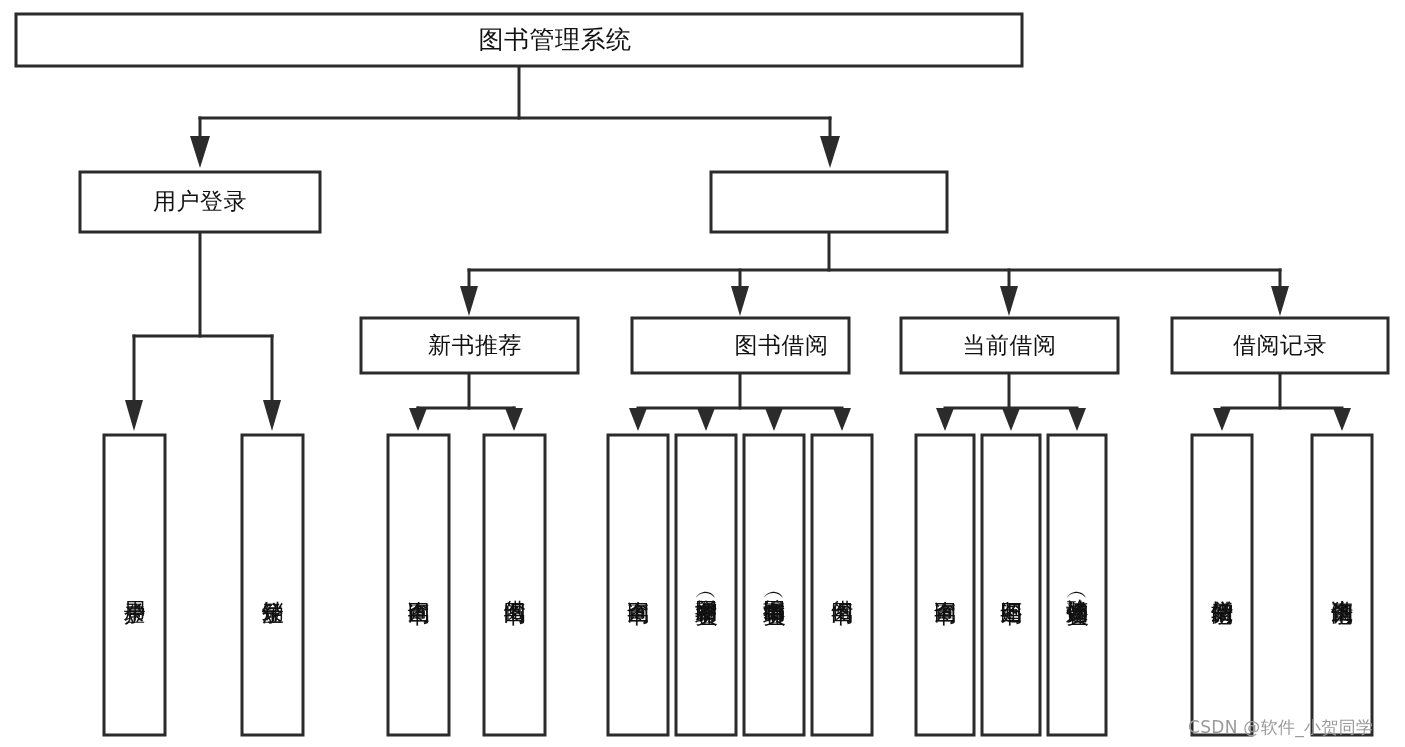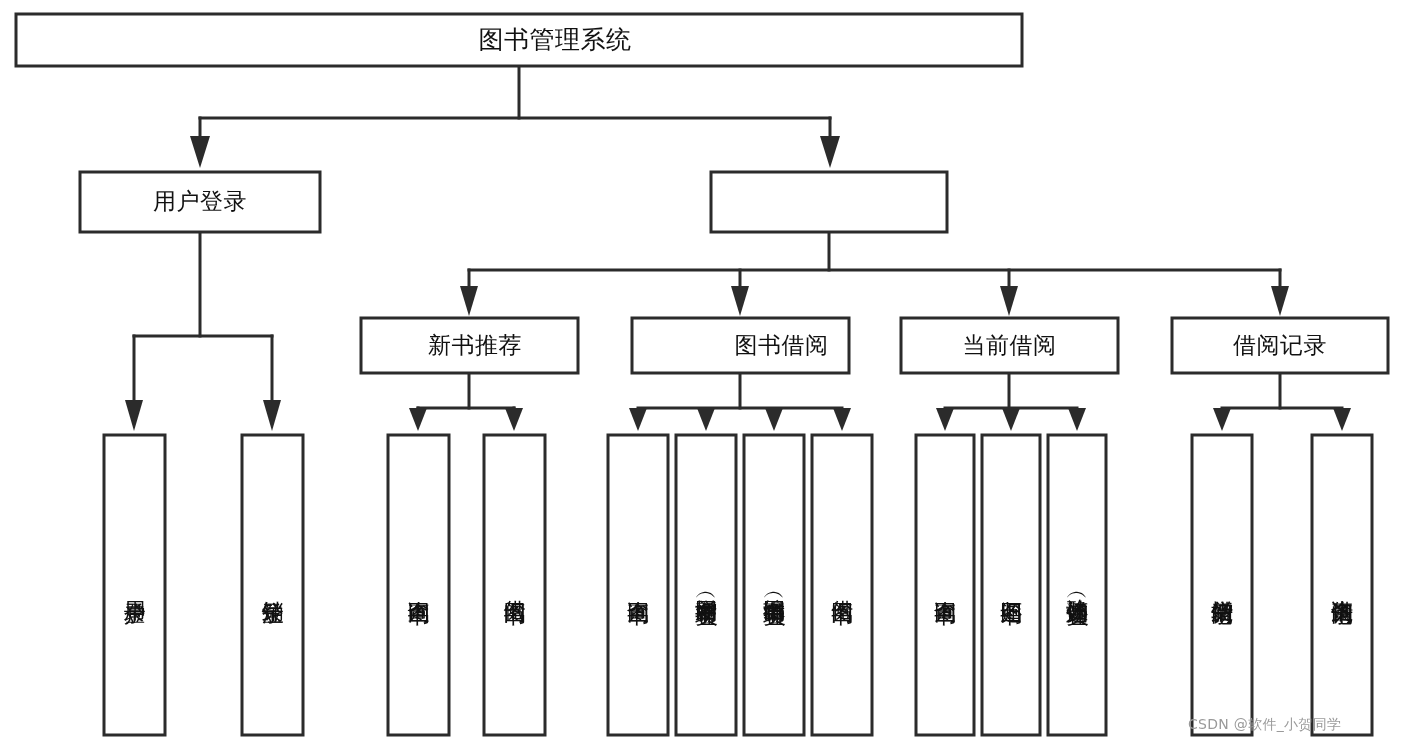--- a/index.html
+++ b/index.html
@@ -66,21 +66,21 @@
     font-size: 22px;
     line-height: 1.12;
     letter-spacing: 1px;
     pointer-events: none;
     overflow: hidden;
   }
   .watermark {
     position: absolute;
     left: 1188px;
     top: 716px;
-    font-size: 14px;
+    font-size: 17px;
     color: #9a9a9a;
     white-space: nowrap;
     pointer-events: none;
     letter-spacing: 0.3px;
   }
 </style>
 </head>
 <body>
 
 <div id="diagram-root">

